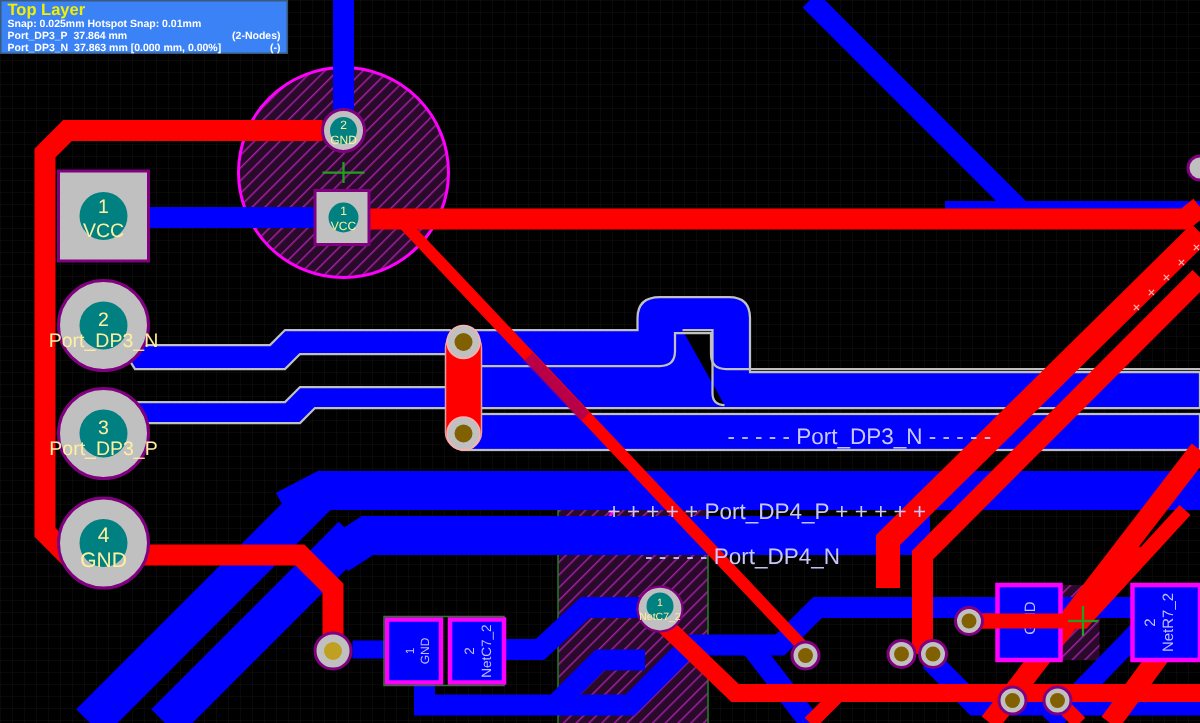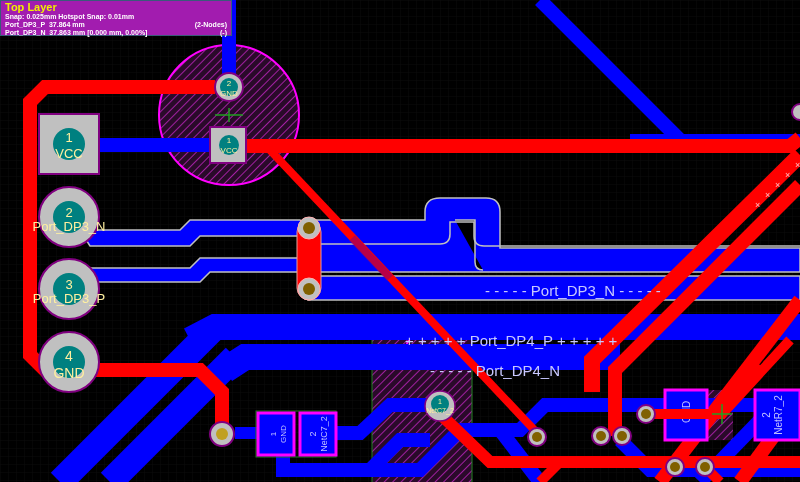--- a/index.html
+++ b/index.html
@@ -1,20 +1,20 @@
 <!DOCTYPE html>
 <html><head>
 <meta charset="utf-8">
 <style>
   html, body { margin:0; padding:0; background:#000; }
   body { width:800px; height:482px; overflow:hidden; position:relative; font-family:"Liberation Sans", sans-serif; }
   #board { position:absolute; left:0; top:0; width:800px; height:482px; }
   .hud {
-    position:absolute; left:0; top:0; width:232px; height:36px;
-    background:#a21caf; border:1px solid #3a5a7a; box-sizing:border-box;
+    position:absolute; left:0; top:0; width:192px; height:36px;
+    background:#3b82f6; border:1px solid #3a5a7a; box-sizing:border-box;
     padding:1px 4px; font-family:"Liberation Sans", sans-serif; color:#fff;
   }
   .hud .layer { color:#f0f000; font-weight:bold; font-size:11px; line-height:11px; }
   .hud .row { font-size:7px; line-height:8px; font-weight:bold; white-space:nowrap; display:flex; justify-content:space-between; }
   svg text { font-family:"Liberation Sans", sans-serif; }
 </style>
 </head>
 <body>
 
 <svg id="board" viewBox="0 0 800 482" xmlns="http://www.w3.org/2000/svg">

